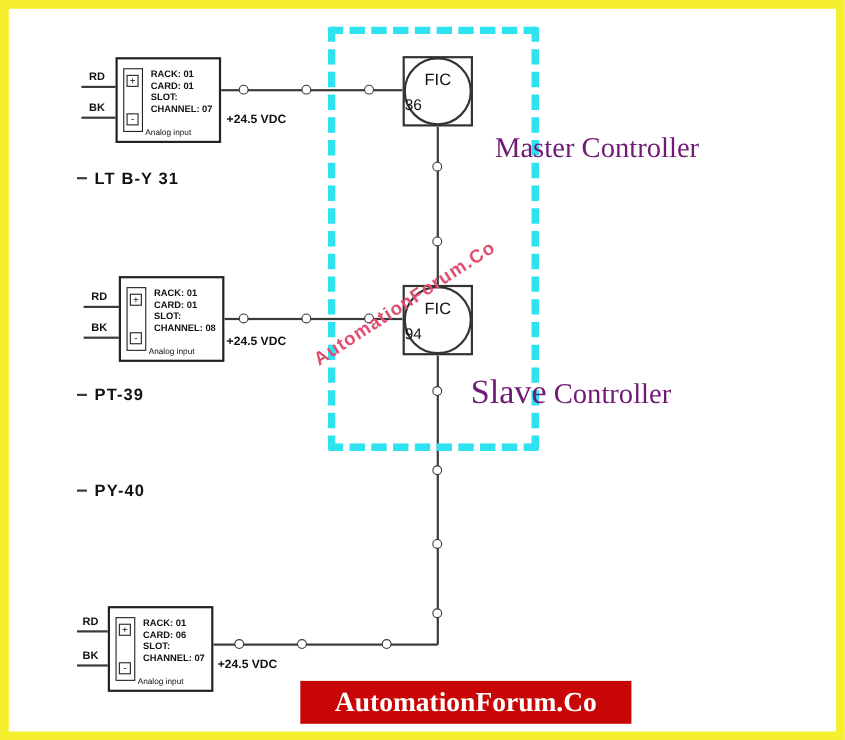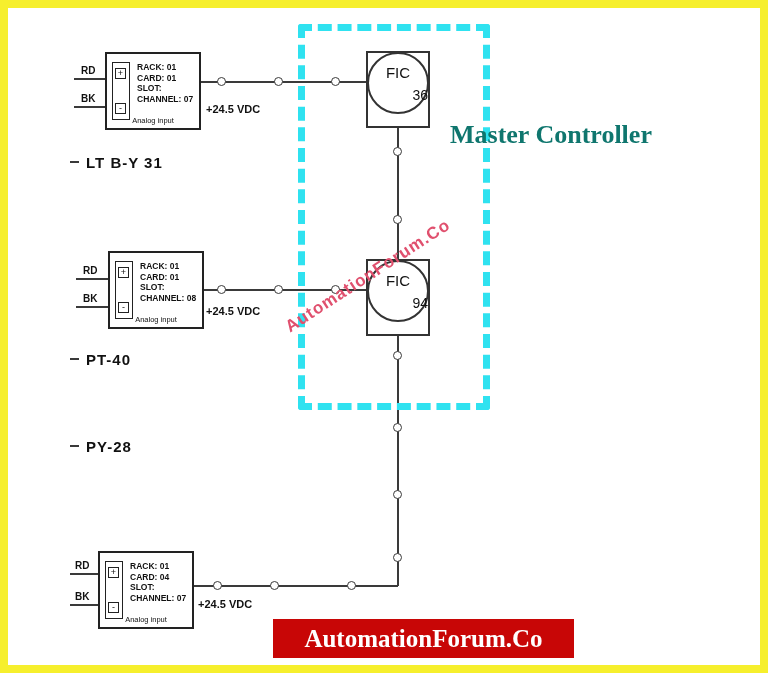--- a/index.html
+++ b/index.html
@@ -16,31 +16,31 @@
   .iotext span { display:block; }
   .iotype { position:absolute; left:0; right:0; bottom:3px; text-align:center;
             font-size:7.5px; color:#111; }
   .termcol { position:absolute; left:5px; top:8px; width:18px; height:58px; border:1.5px solid #222; }
   .termbox { position:absolute; left:2px; width:11px; height:11px; border:1.5px solid #222;
              font-size:9px; line-height:8px; text-align:center; color:#111; }
   .termbox.plus  { top:5px; }
   .termbox.minus { bottom:5px; }
   .wirelabel { position:absolute; font-size:10px; font-weight:bold; color:#111; }
   .supply { position:absolute; font-size:11px; font-weight:600; color:#111; }
-  .fic { position:absolute; width:64px; height:77px; border:2px solid #333; background:#fff; }
+  .fic { position:absolute; width:64px; height:64px; border:2px solid #333; background:#fff; }
   .fic .circle { position:absolute; left:-1px; top:-1px; width:62px; height:62px;
                  border:2px solid #333; border-radius:50%; }
   .fic .l1 { position:absolute; top:11px; width:100%; text-align:center; font-size:15px; color:#111; }
-  .fic .l2 { position:absolute; top:34px; width:100%; text-align:right; font-size:14px; color:#111; }
+  .fic .l2 { position:absolute; top:34px; width:100%; text-align:left; font-size:14px; color:#111; }
   .tag { position:absolute; font-size:15px; font-weight:bold; letter-spacing:1px; color:#111; }
   .tagdash { position:absolute; width:9px; height:2px; background:#3a3a3a; }
   .dashedbox { position:absolute; left:290px; top:16px; width:192px; height:386px;
                border:7px dashed #2fe2f0; border-radius:3px; }
-  .pinkhead { position:absolute; font-family:"Liberation Serif", serif; font-weight:bold;
-              color:#0f766e; white-space:nowrap; }
+  .pinkhead { position:absolute; font-family:"Liberation Serif", serif; font-weight:normal;
+              color:#701a75; white-space:nowrap; }
   .master { left:442px; top:112px; font-size:26px; }
   .slave  { left:420px; top:330px; font-size:26px; }
   .slave .big { font-size:31px; }
   .watermark { position:absolute; left:240px; top:258px; width:240px; text-align:center;
                transform:rotate(-33deg); font-size:17px; letter-spacing:1px;
                color:#e0506e; font-weight:600; white-space:nowrap; }
   .banner { position:absolute; left:265px; top:611px; width:301px; height:39px;
             background:#c80606; color:#fff; display:flex; align-items:center;
             justify-content:center; font-family:"Liberation Serif", serif;
             font-weight:bold; font-size:25px; }
@@ -112,21 +112,21 @@
   <div class="wirelabel" style="left:75px; top:285px;">BK</div>
   <div class="supply" style="left:198px; top:297px;">+24.5 VDC</div>
 
   <div class="iocard" style="left:90px; top:543px;">
     <div class="termcol">
       <div class="termbox plus">+</div>
       <div class="termbox minus">-</div>
     </div>
     <div class="iotext">
       <span>RACK: 01</span>
-      <span>CARD: 04</span>
+      <span>CARD: 06</span>
       <span>SLOT:</span>
       <span>CHANNEL: 07</span>
     </div>
     <div class="iotype">Analog input</div>
   </div>
   <div class="wirelabel" style="left:67px; top:552px;">RD</div>
   <div class="wirelabel" style="left:67px; top:583px;">BK</div>
   <div class="supply" style="left:190px; top:590px;">+24.5 VDC</div>
 
   <div class="fic" style="left:358px; top:43px;">
@@ -136,25 +136,28 @@
   </div>
   <div class="fic" style="left:358px; top:251px;">
     <div class="circle"></div>
     <div class="l1">FIC</div>
     <div class="l2">94</div>
   </div>
 
   <div class="tagdash" style="left:62px; top:153px;"></div>
   <div class="tag" style="left:78px; top:146px;">LT B-Y 31</div>
   <div class="tagdash" style="left:62px; top:350px;"></div>
-  <div class="tag" style="left:78px; top:343px;">PT-40</div>
+  <div class="tag" style="left:78px; top:343px;">PT-39</div>
   <div class="tagdash" style="left:62px; top:437px;"></div>
-  <div class="tag" style="left:78px; top:430px;">PY-28</div>
+  <div class="tag" style="left:78px; top:430px;">PY-40</div>
 
   <div class="dashedbox"></div>
 
   <div class="watermark">AutomationForum.Co</div>
 
   <div class="pinkhead master">Master Controller</div>
+  <div class="pinkhead slave">
+    <span class="big">Slave</span><span> Controller</span>
+  </div>
 
   <div class="banner">AutomationForum.Co</div>
 
 </div>
 
 </body></html>

